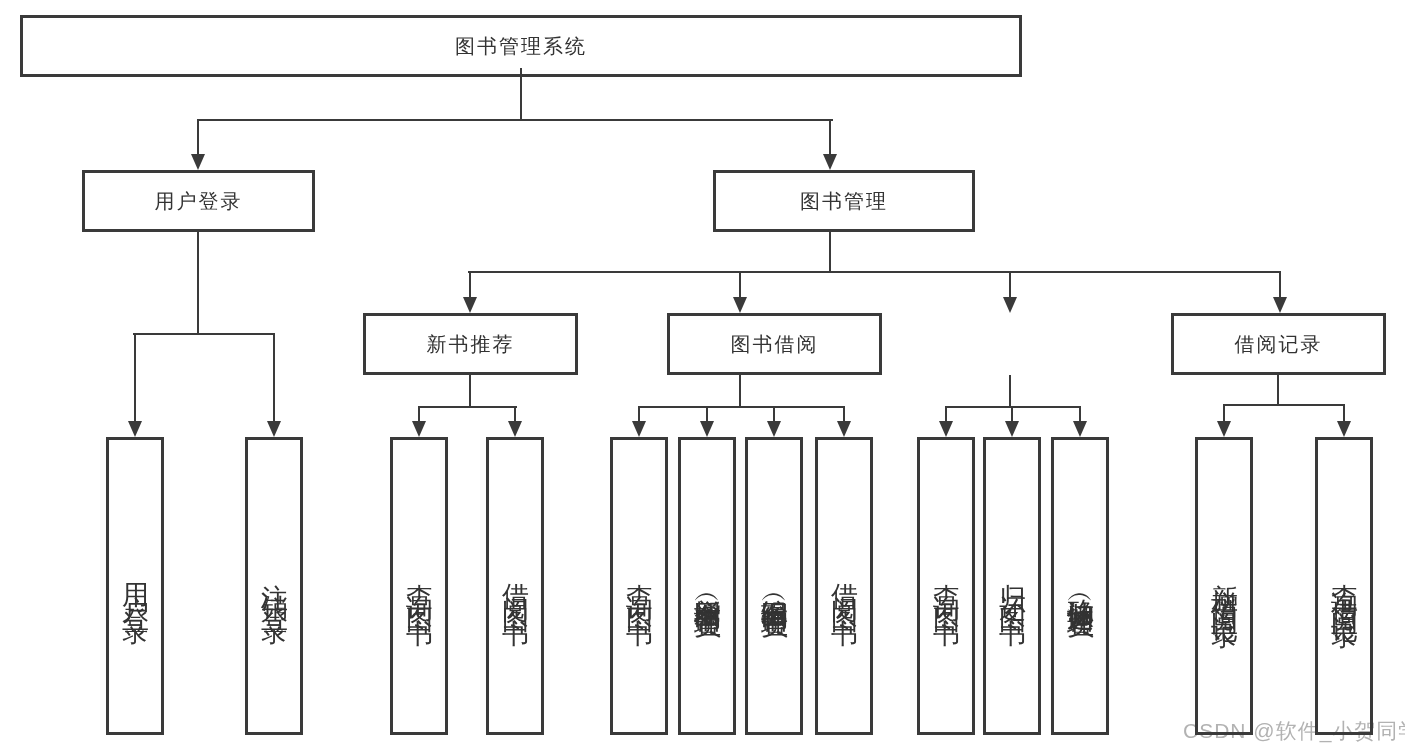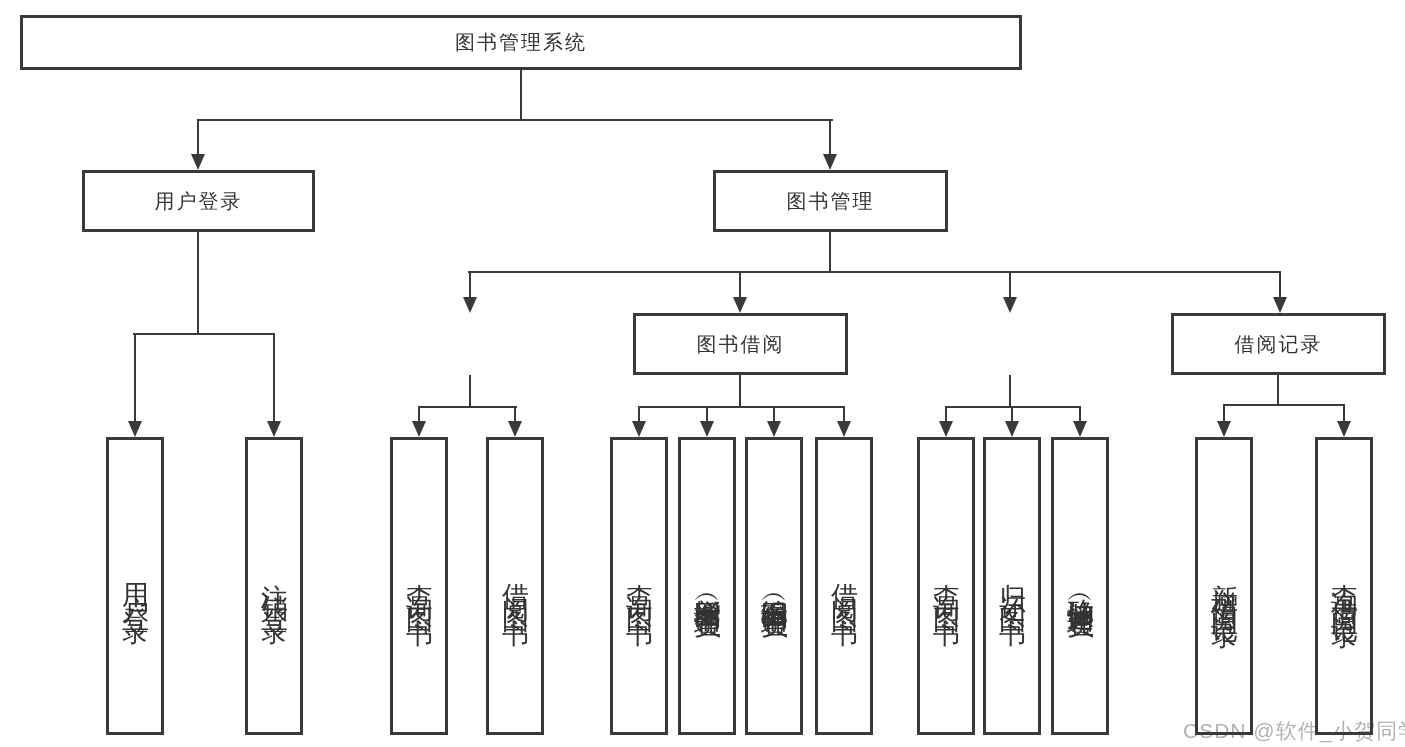--- a/index.html
+++ b/index.html
@@ -125,32 +125,35 @@
 
   <div>
     <div class="ln" style="left:1277px;top:375px;width:2px;height:31px"></div>
     <div class="ln" style="left:1223px;top:404px;width:122px;height:2px"></div>
     <div class="ln" style="left:1223px;top:404px;width:2px;height:18px"></div>
     <div class="ar" style="left:1217px;top:421px"></div>
     <div class="ln" style="left:1343px;top:404px;width:2px;height:18px"></div>
     <div class="ar" style="left:1337px;top:421px"></div>
   </div>
 
-  <div class="node" style="left:20px;top:15px;width:1002px;height:55px">
+  <div class="node" style="left:20px;top:15px;width:1002px;height:62px">
     <span class="hlabel">图书管理系统</span>
   </div>
 
   <div class="node" style="left:82px;top:170px;width:233px;height:62px">
     <span class="hlabel">用户登录</span>
   </div>
-  <div class="node" style="left:713px;top:170px;width:235px;height:62px">
+  <div class="node" style="left:713px;top:170px;width:262px;height:62px">
     <span class="hlabel">图书管理</span>
   </div>
 
-  <div class="node" style="left:633px;top:313px;width:215px;height:62px">
+  <div class="node" style="left:363px;top:313px;width:215px;height:62px">
+    <span class="hlabel">新书推荐</span>
+  </div>
+  <div class="node" style="left:667px;top:313px;width:215px;height:62px">
     <span class="hlabel">图书借阅</span>
   </div>
   <div class="node" style="left:1171px;top:313px;width:215px;height:62px">
     <span class="hlabel">借阅记录</span>
   </div>
 
   <div class="node" style="left:106px;top:437px;width:58px;height:298px">
     <span class="vtext ls4">用户登录</span>
   </div>
   <div class="node" style="left:245px;top:437px;width:58px;height:298px">

